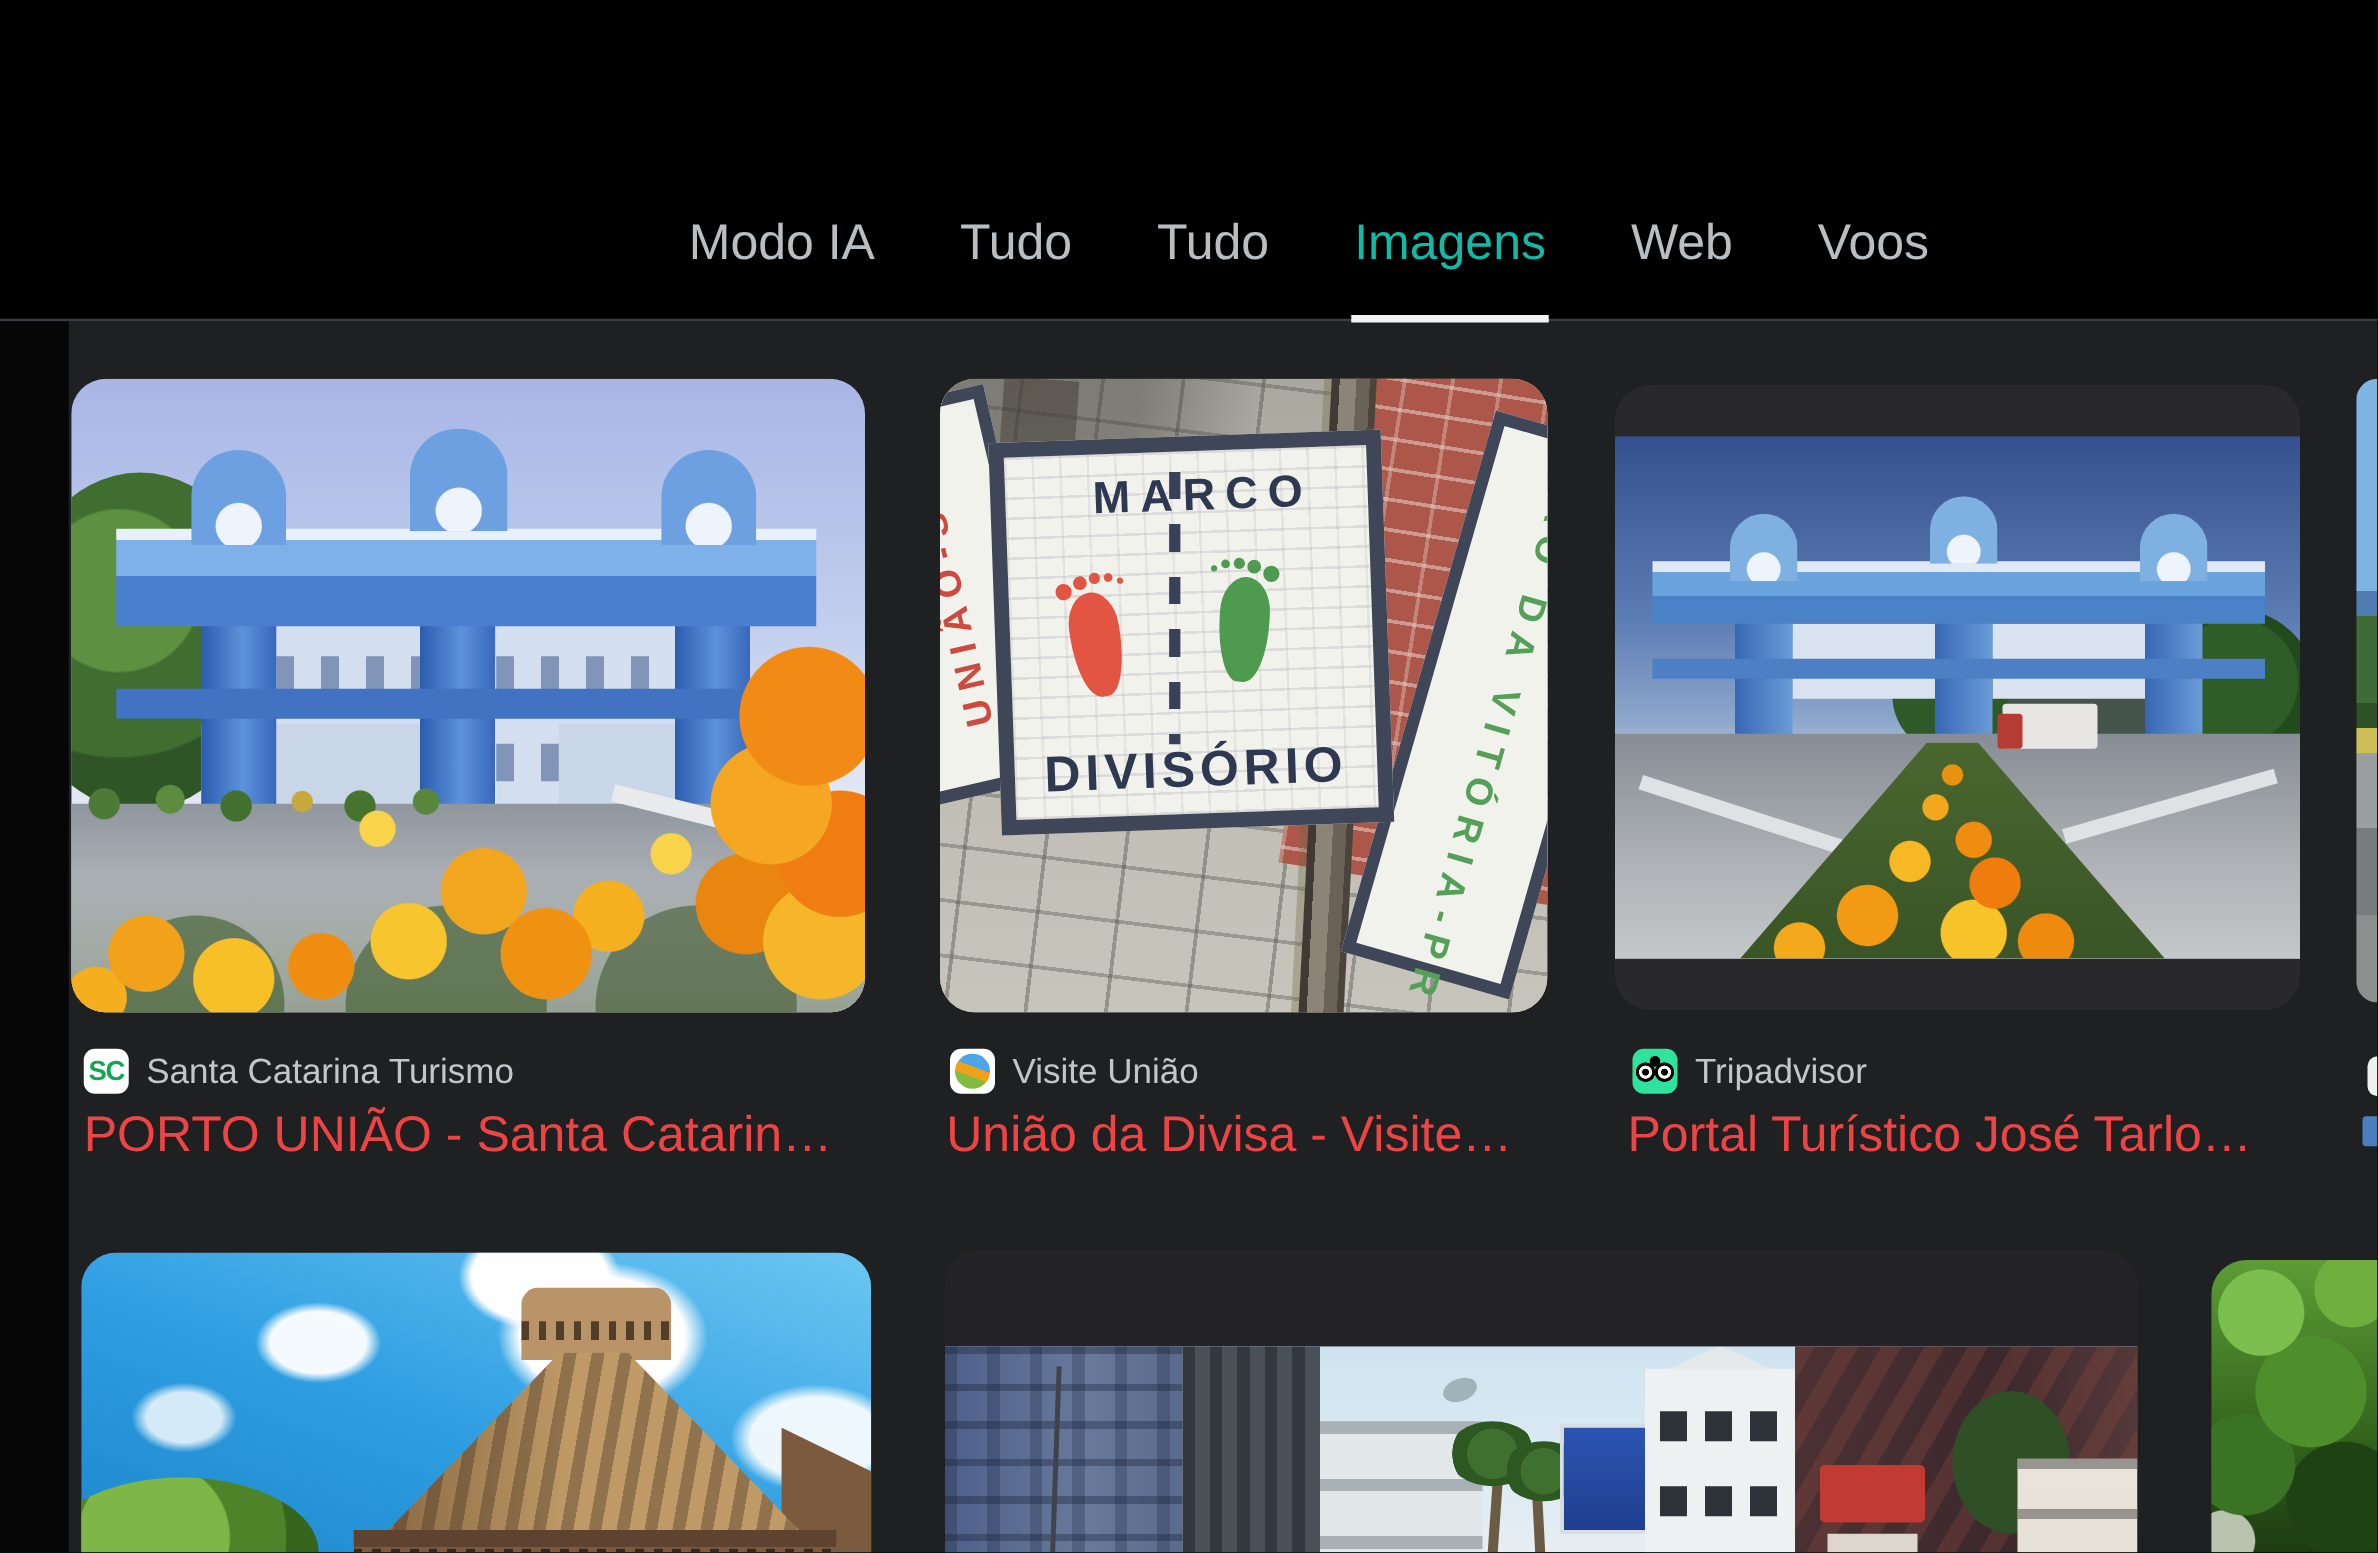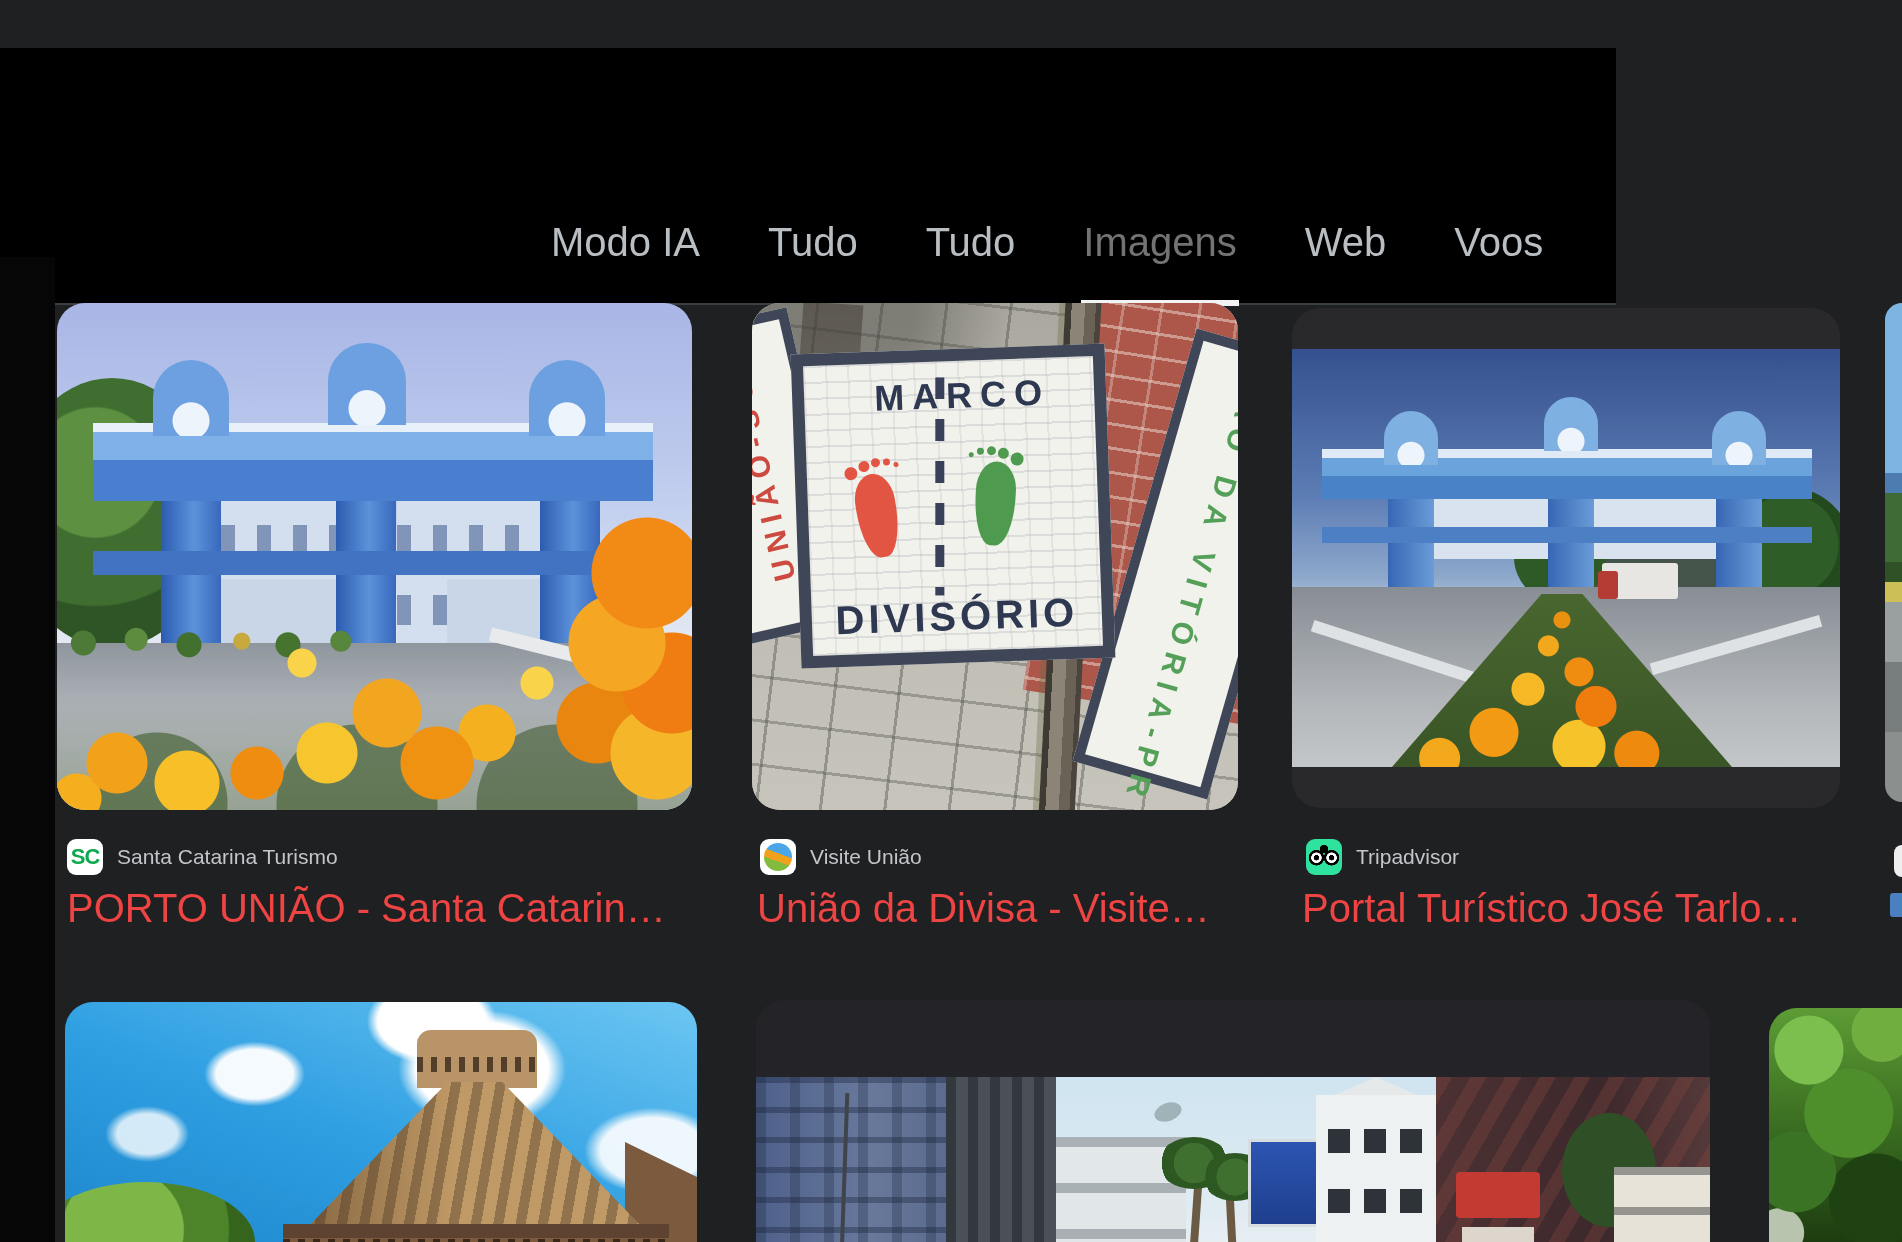--- a/index.html
+++ b/index.html
@@ -1,46 +1,46 @@
 <!DOCTYPE html>
 <html><head>
 <meta charset="utf-8">
 <style>
   html,body{margin:0;padding:0;background:#000;}
   .stage{position:relative;width:1902px;height:1242px;background:#1f2021;overflow:hidden;
          font-family:"Liberation Sans", sans-serif;}
   .l{position:absolute;}
 
   
-  .header{position:absolute;left:0;top:0;width:1616px;height:255px;background:#000;
-          border-bottom:2px solid #3b3e42;margin-top:48px;}
+  .header{position:absolute;left:0;top:0;width:1902px;height:255px;background:#000;
+          border-bottom:2px solid #3b3e42;}
   .tabs{position:absolute;left:551px;top:168px;height:52px;display:flex;gap:68px;align-items:center;}
   .tab{font-size:40px;color:#b9bec3;white-space:nowrap;position:relative;cursor:pointer;}
-  .tab.active{color:#737373;}
+  .tab.active{color:#14b8a6;}
   .tab .underline{position:absolute;left:-2px;right:-2px;top:80px;height:6px;background:#f1f3f4;}
 
   .gutter{position:absolute;left:0;top:257px;width:55px;height:985px;background:#060607;}
 
   
   figure{margin:0;}
   .img-card{position:absolute;overflow:hidden;border-radius:28px;cursor:pointer;}
   #card1{left:57px;top:303px;width:635px;height:507px;}
   #card2{left:752px;top:303px;width:486px;height:507px;}
   #card3{left:1292px;top:308px;width:548px;height:500px;border-radius:28px;background:#29292c;position:absolute;overflow:hidden;cursor:pointer;}
   #card3-img{position:absolute;left:0;top:41px;width:548px;height:418px;overflow:hidden;}
   #card4{left:1885px;top:303px;width:17px;height:499px;border-radius:28px 0 0 28px;}
   #card5{left:65px;top:1002px;width:632px;height:240px;border-radius:28px 28px 0 0;}
   #card6{left:756px;top:1000px;width:954px;height:242px;border-radius:28px 28px 0 0;background:#242428;position:absolute;overflow:hidden;cursor:pointer;}
   #card6-img{position:absolute;left:0;top:77px;width:954px;height:165px;overflow:hidden;}
   #card7{left:1769px;top:1008px;width:133px;height:234px;border-radius:28px 0 0 0;}
 
   .meta{position:absolute;top:838px;height:38px;display:flex;align-items:center;gap:14px;cursor:pointer;text-align:right;}
   #meta1{left:67px;} #meta2{left:760px;} #meta3{left:1306px;}
   .favicon{width:36px;height:36px;border-radius:9px;flex:0 0 auto;position:relative;}
-  .src{font-size:21px;color:#c2c6ca;white-space:nowrap;}
+  .src{font-size:28px;color:#c2c6ca;white-space:nowrap;}
   .title{position:absolute;top:886px;font-size:40px;color:#ef4444;white-space:nowrap;cursor:pointer;}
   #title1{left:67px;} #title2{left:757px;} #title3{left:1302px;}
 
   .fav-sc{background:#fff;display:flex;align-items:center;justify-content:center;}
   .fav-sc span{color:#0ca94e;font-weight:bold;font-size:22px;letter-spacing:-1px;}
   .fav-vu{background:#fff;display:flex;align-items:center;justify-content:center;}
   .vu-circle{width:28px;height:28px;border-radius:50%;
      background:linear-gradient(200deg,#4ba6e8 0 40%,#f0a11c 40% 62%,#83bb3f 62% 100%);}
   .fav-ta{background:#2fe39e;}
   .ta-owl{position:absolute;inset:0;background:

